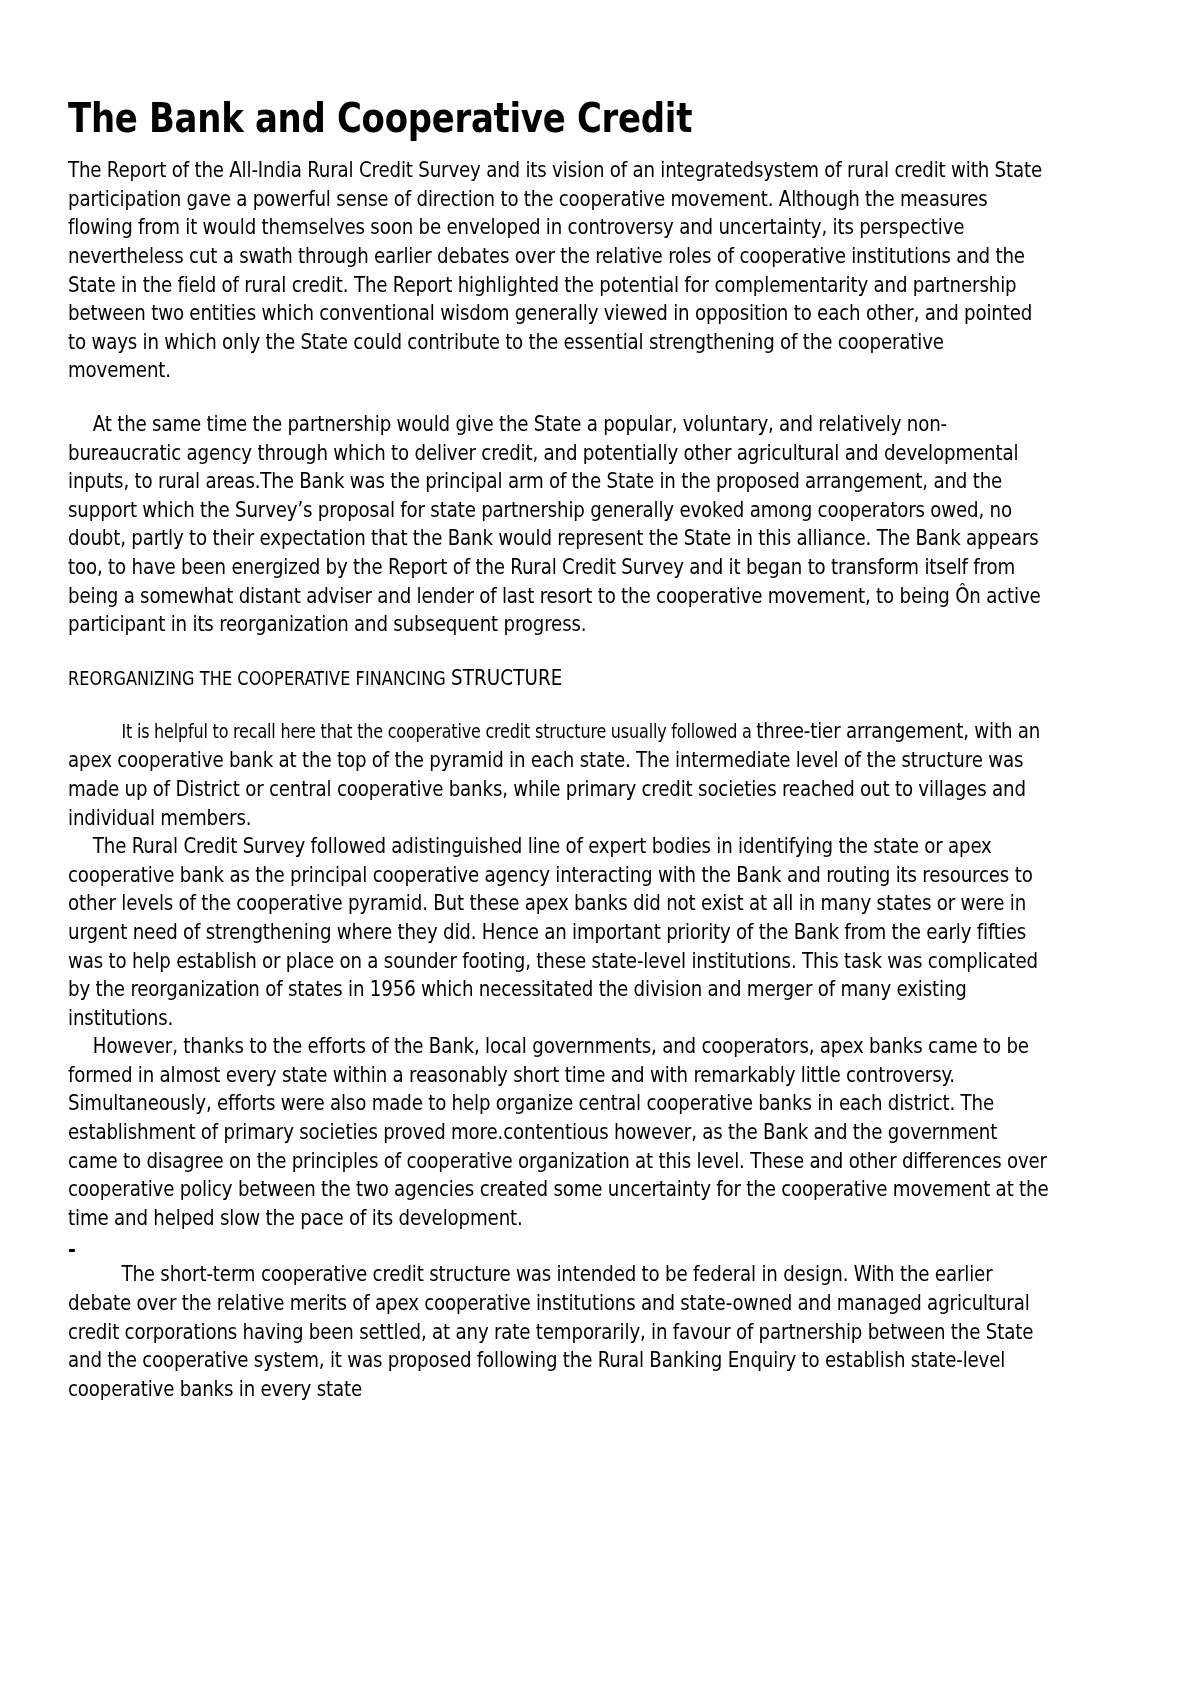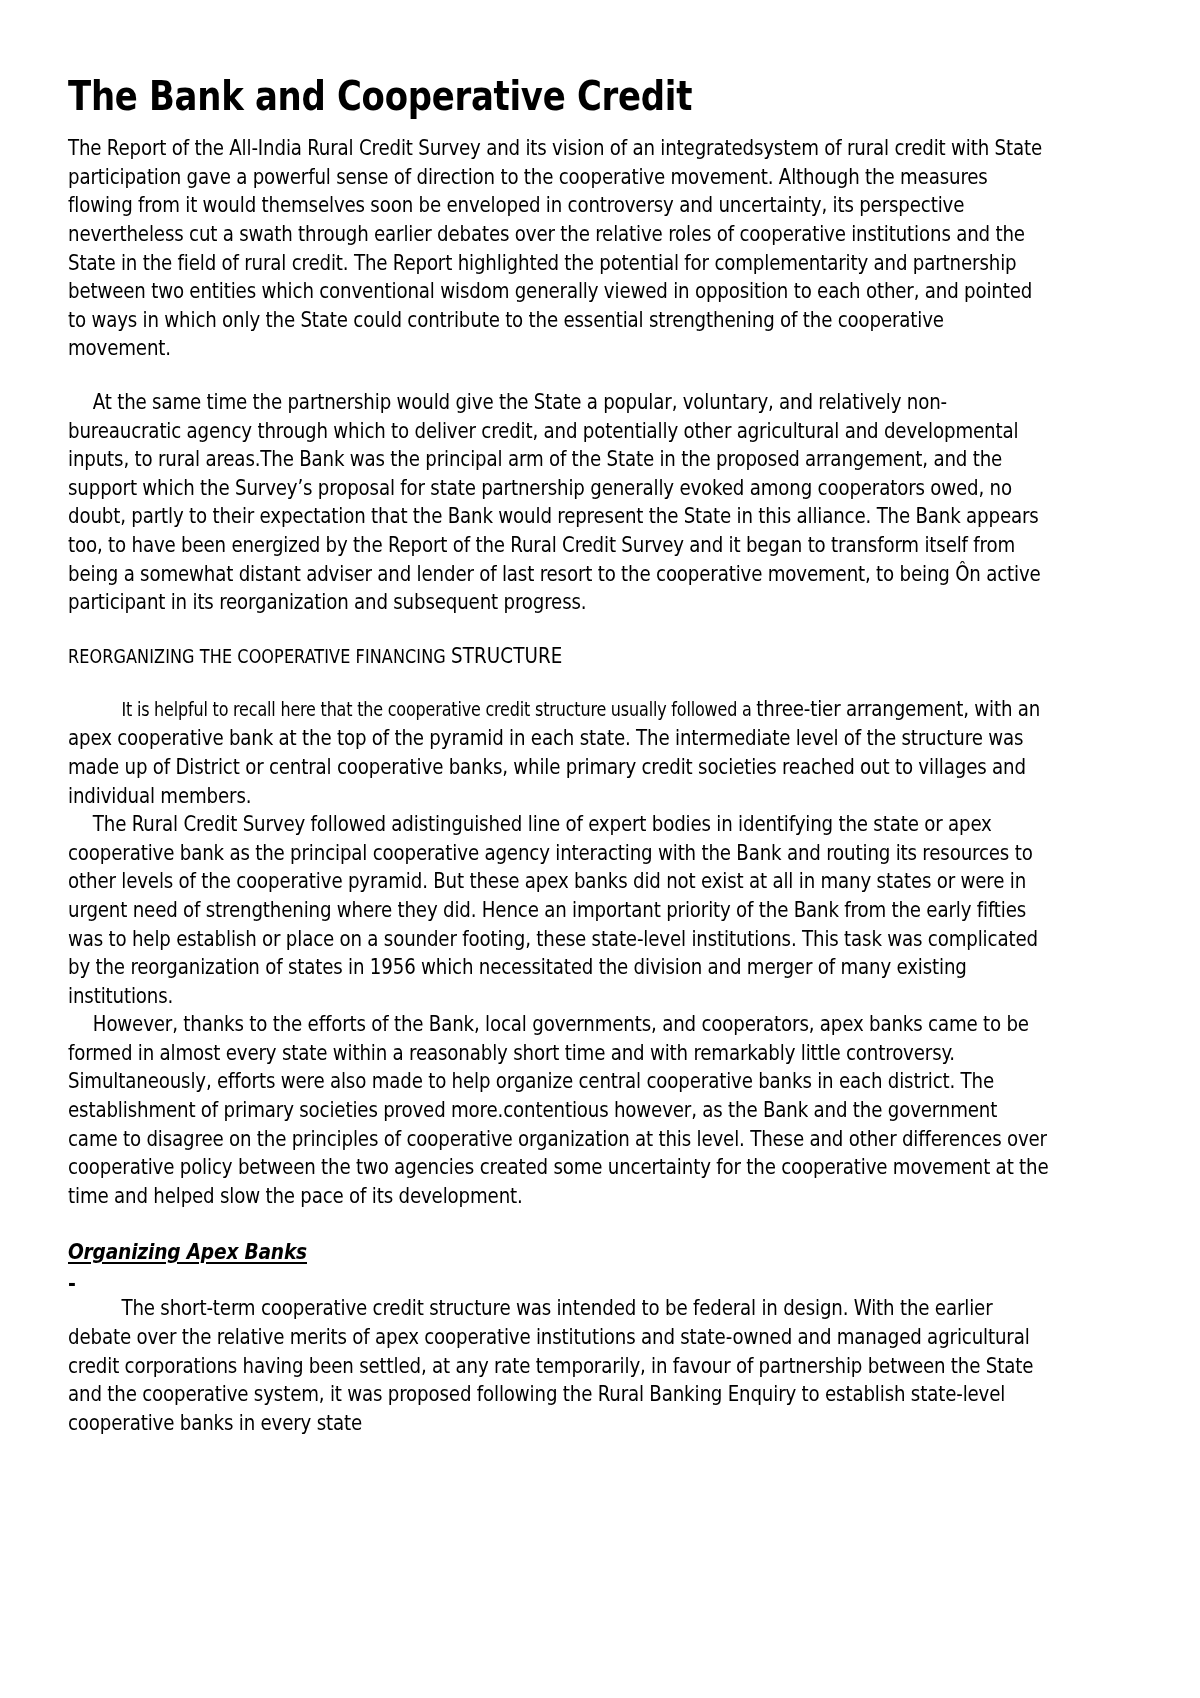--- a/index.html
+++ b/index.html
@@ -13,21 +13,21 @@
     font-family: "Liberation Sans", sans-serif;
     color: #000000;
     overflow: hidden;
   }
   .page {
     position: relative;
     width: 1200px;
     height: 1214px;
     background: #ffffff;
     box-sizing: border-box;
-    padding: 74px 150px 0 68px;
+    padding: 96px 150px 0 68px;
   }
   .doc-title {
     font-family: "DejaVu Sans Condensed", "Liberation Sans Narrow", "Liberation Sans", sans-serif;
     font-weight: 700;
     font-size: 41px;
     line-height: 1.08;
     letter-spacing: -0.3px;
     margin: 0 0 16px 0;
     transform: scaleX(0.92);
     transform-origin: left center;
@@ -98,21 +98,18 @@
   <p class="body-text p-gap-lg"><span class="indent"></span><span>At the same time the partnership would give the State a popular, voluntary, and relatively non-bureaucratic agency through which to deliver credit, and potentially other agricultural and developmental inputs, to rural areas.The Bank was the principal arm of the State in the proposed arrangement, and the support which the Survey’s proposal for state partnership generally evoked among cooperators owed, no doubt, partly to their expectation that the Bank would represent the State in this alliance. The Bank appears too, to have been energized by the Report of the Rural Credit Survey and it began to transform itself from being a somewhat distant adviser and lender of last resort to the cooperative movement, to being Ôn active participant in its reorganization and subsequent progress.</span></p>
 
   <p class="section-caps"><span>REORGANIZING THE COOPERATIVE FINANCING </span><span class="big">STRUCTURE</span></p>
 
   <p class="body-text p-gap-lg"><span class="indent-wide"></span><span class="sm">It is helpful to recall here that the cooperative credit structure usually followed a </span><span>three-tier arrangement, with an apex cooperative bank at the top of the pyramid in each state. The intermediate level of the structure was made up of District or central cooperative banks, while primary credit societies reached out to villages and individual members.</span></p>
 
   <p class="body-text p-gap-sm"><span class="indent"></span><span>The Rural Credit Survey followed adistinguished line of expert bodies in identifying the state or apex cooperative bank as the principal cooperative agency interacting with the Bank and routing  its resources to other levels of the cooperative pyramid. But these apex banks did not exist at all in many states or were in urgent need of strengthening  where they did. Hence an important priority of the Bank from the early fifties  was to help establish or place on a sounder footing, these state-level institutions.  This task was complicated by the reorganization of states in 1956 which  necessitated the division and merger of many existing institutions.</span></p>
 
   <p class="body-text p-gap-sm"><span class="indent"></span><span>However,  thanks to the efforts of the Bank, local governments, and cooperators, apex banks came to be formed in almost every state within a reasonably short time  and with remarkably little controversy. Simultaneously, efforts were also made  to help organize central cooperative banks in each district. The establishment  of primary societies proved more.contentious however, as the Bank and the  government came to disagree on the principles of cooperative organization at  this level. These and other differences over cooperative policy between the  two agencies created some uncertainty for the cooperative movement at the  time and helped slow the pace of its development.</span></p>
 
-  <div>
-    <span class="subhead">Organizing Apex Banks</span>
-  </div>
 
   <p class="stray-dash">-</p>
 
   <p class="body-text"><span class="indent-wide"></span><span>The short-term cooperative credit structure was intended to be federal in  design. With the earlier debate over the relative merits of apex cooperative  institutions and state-owned and managed agricultural credit corporations  having been settled, at any rate temporarily, in favour of partnership between  the State and the cooperative system, it was proposed following the Rural  Banking Enquiry to establish state-level cooperative banks in every state</span></p>
 
 </div>
 
 </body></html>

